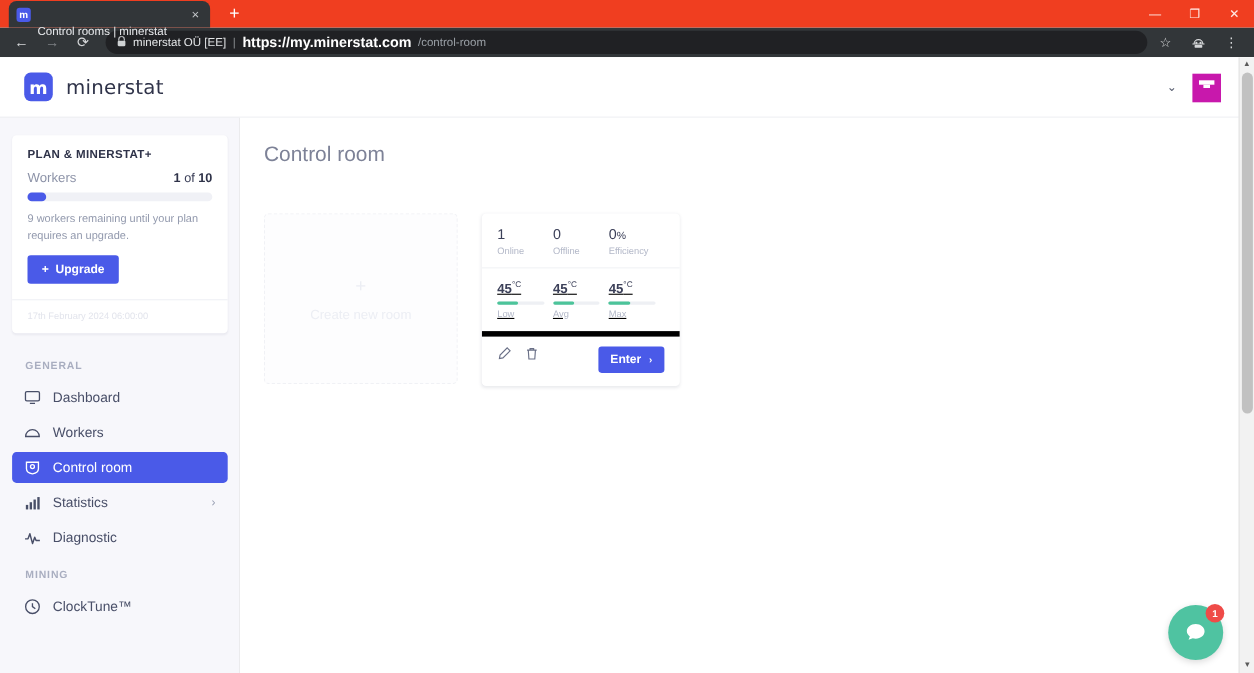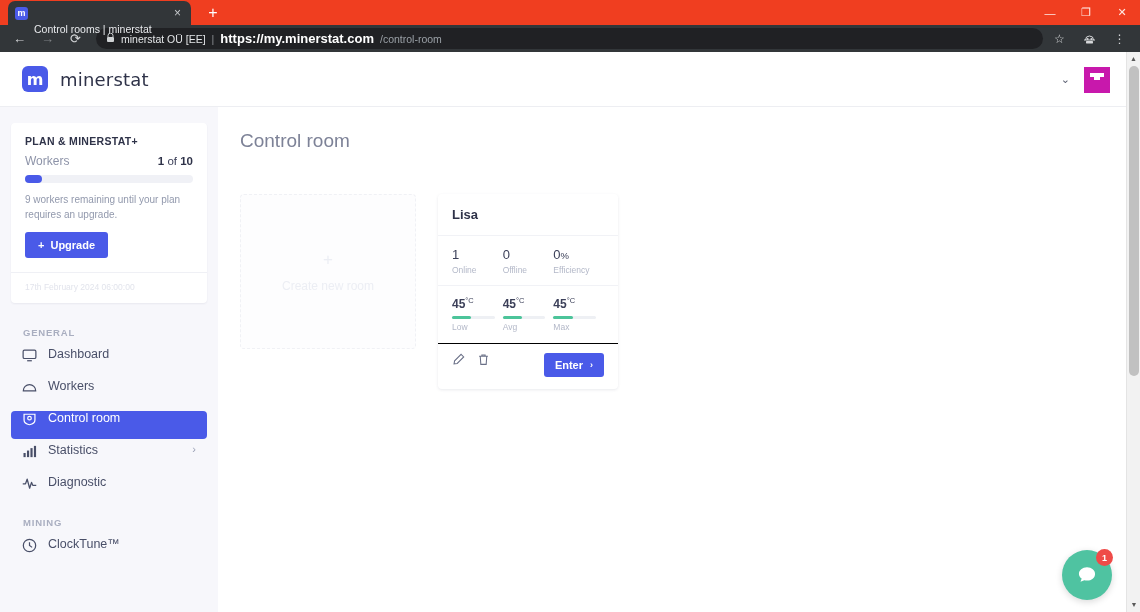--- a/index.html
+++ b/index.html
@@ -235,21 +235,21 @@
     font-size: 8.5px; color: #e2e4ec;
     padding: 9px 0 11px 0;
   }
 
   .nav-section {
     font-size: 9.5px; font-weight: bold; letter-spacing: .8px;
     color: #a9aec0;
     padding: 10px 0 9px 23px;
   }
   .nav-item {
-    display: flex; align-items: flex-start;
+    display: flex; align-items: center;
     height: 28px;
     margin: 0 11px 4px 11px;
     padding: 0 10px;
     border-radius: 4px;
     gap: 11px;
     color: #494f68;
     font-size: 12.5px;
     position: relative;
   }
   .nav-item.active { background: #4a5ae8; color: #ffffff; }
@@ -303,21 +303,22 @@
     display: flex; padding: 11px 14px 10px 14px;
     border-bottom: 1px solid #f1f2f6;
   }
   .stat { flex: 1; }
   .stat .num { font-size: 13px; color: #3c4059; line-height: 1.25; }
   .stat .num .pct { font-size: 9.5px; }
   .stat .cap { font-size: 8.5px; color: #b3b8c8; margin-top: 2px; }
 
   .room-temps {
     display: flex; padding: 10px 14px 11px 14px;
-    border-bottom: 1px solid #000000;
+    border-bottom: 5px solid #000000;
+    text-decoration: underline;
   }
   .temp { flex: 1; padding-right: 8px; }
   .temp .t { font-size: 12px; color: #3c4059; font-weight: bold; line-height: 1.2; }
   .temp .t sup { font-size: 7.5px; font-weight: normal; vertical-align: super; }
   .temp .ttrack {
     height: 3px; border-radius: 2px; background: #eef0f4;
     margin: 4px 0 3px 0; position: relative;
   }
   .temp .tfill {
     position: absolute; left: 0; top: 0; height: 3px;
@@ -517,21 +518,20 @@
         <h1 class="page-title">Control room</h1>
 
         <div class="cards">
 
           <div class="create-card">
             <div class="create-plus">+</div>
             <div class="create-label">Create new room</div>
           </div>
 
           <div class="room-card">
-            <div class="room-head">Lisa</div>
             <div class="room-stats" id="room-stats">
                 <div class="stat">
                   <div class="num">1<span class="pct"></span></div>
                   <div class="cap">Online</div>
                 </div>
                 <div class="stat">
                   <div class="num">0<span class="pct"></span></div>
                   <div class="cap">Offline</div>
                 </div>
                 <div class="stat">

